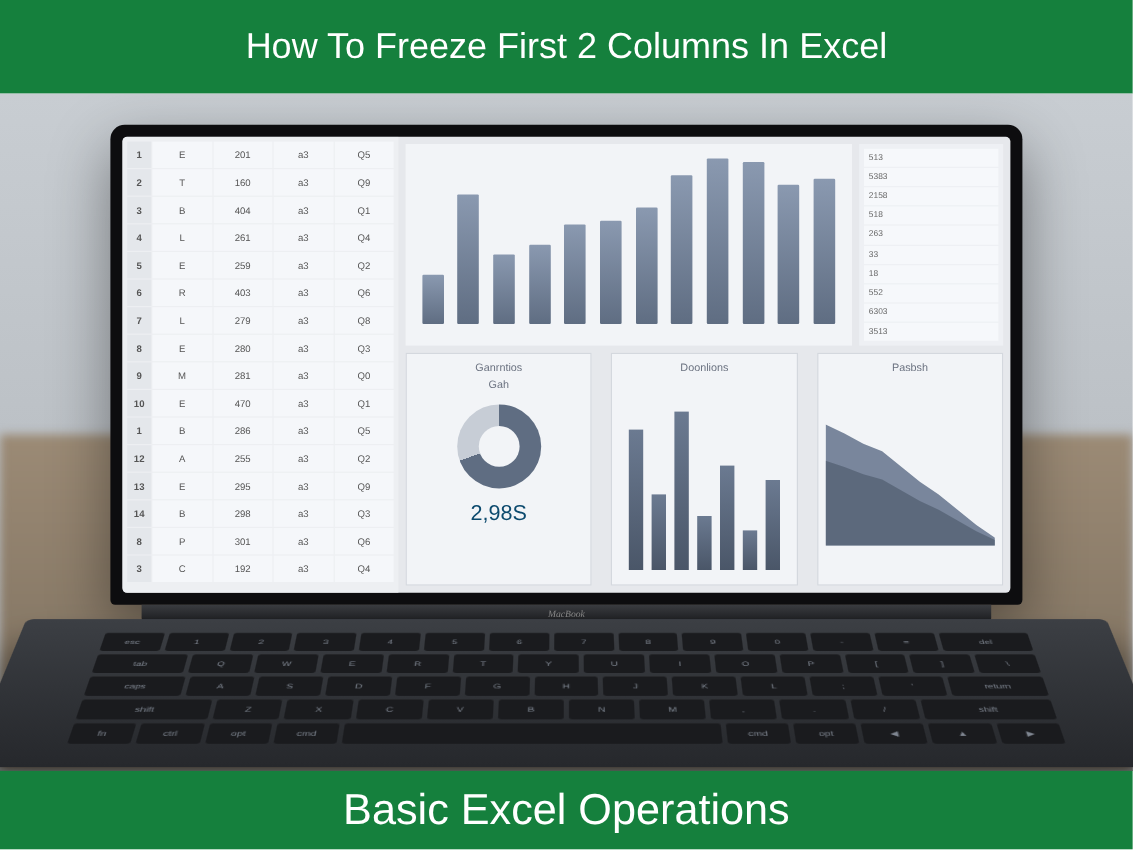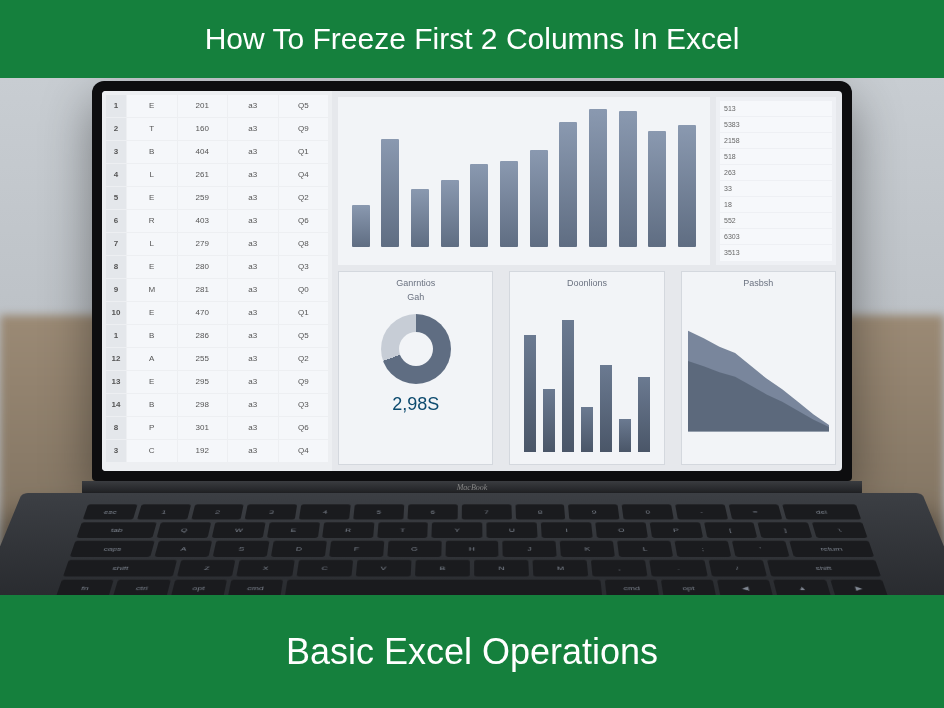--- a/index.html
+++ b/index.html
@@ -17,21 +17,21 @@
       display: flex;
       align-items: center;
       justify-content: center;
       font-weight: 500;
     }
     .top-banner {
       height: 78px;
       font-size: 30px;
     }
     .bottom-banner {
-      height: 113px;
+      height: 66px;
       font-size: 36px;
     }
     .photo-area {
       flex: 1;
       background: linear-gradient(180deg, #c8cdd2 0%, #b0b5ba 100%);
       position: relative;
       display: flex;
       align-items: center;
       justify-content: center;
       overflow: hidden;
@@ -177,21 +177,21 @@
       display: flex;
       align-items: flex-end;
       justify-content: space-around;
       padding: 10px 4px 6px 4px;
     }
     .mini-bars .mb {
       width: 12px;
       background: linear-gradient(180deg, #6b7a91 0%, #4a5668 100%);
     }
     .hinge {
-      width: 780px;
+      width: 708px;
       height: 14px;
       background: linear-gradient(180deg, #3a3c40 0%, #1b1c1f 100%);
       border-radius: 0 0 3px 3px;
       display: flex;
       align-items: center;
       justify-content: center;
       font-size: 8px;
       color: #888;
       font-family: serif;
       font-style: italic;

